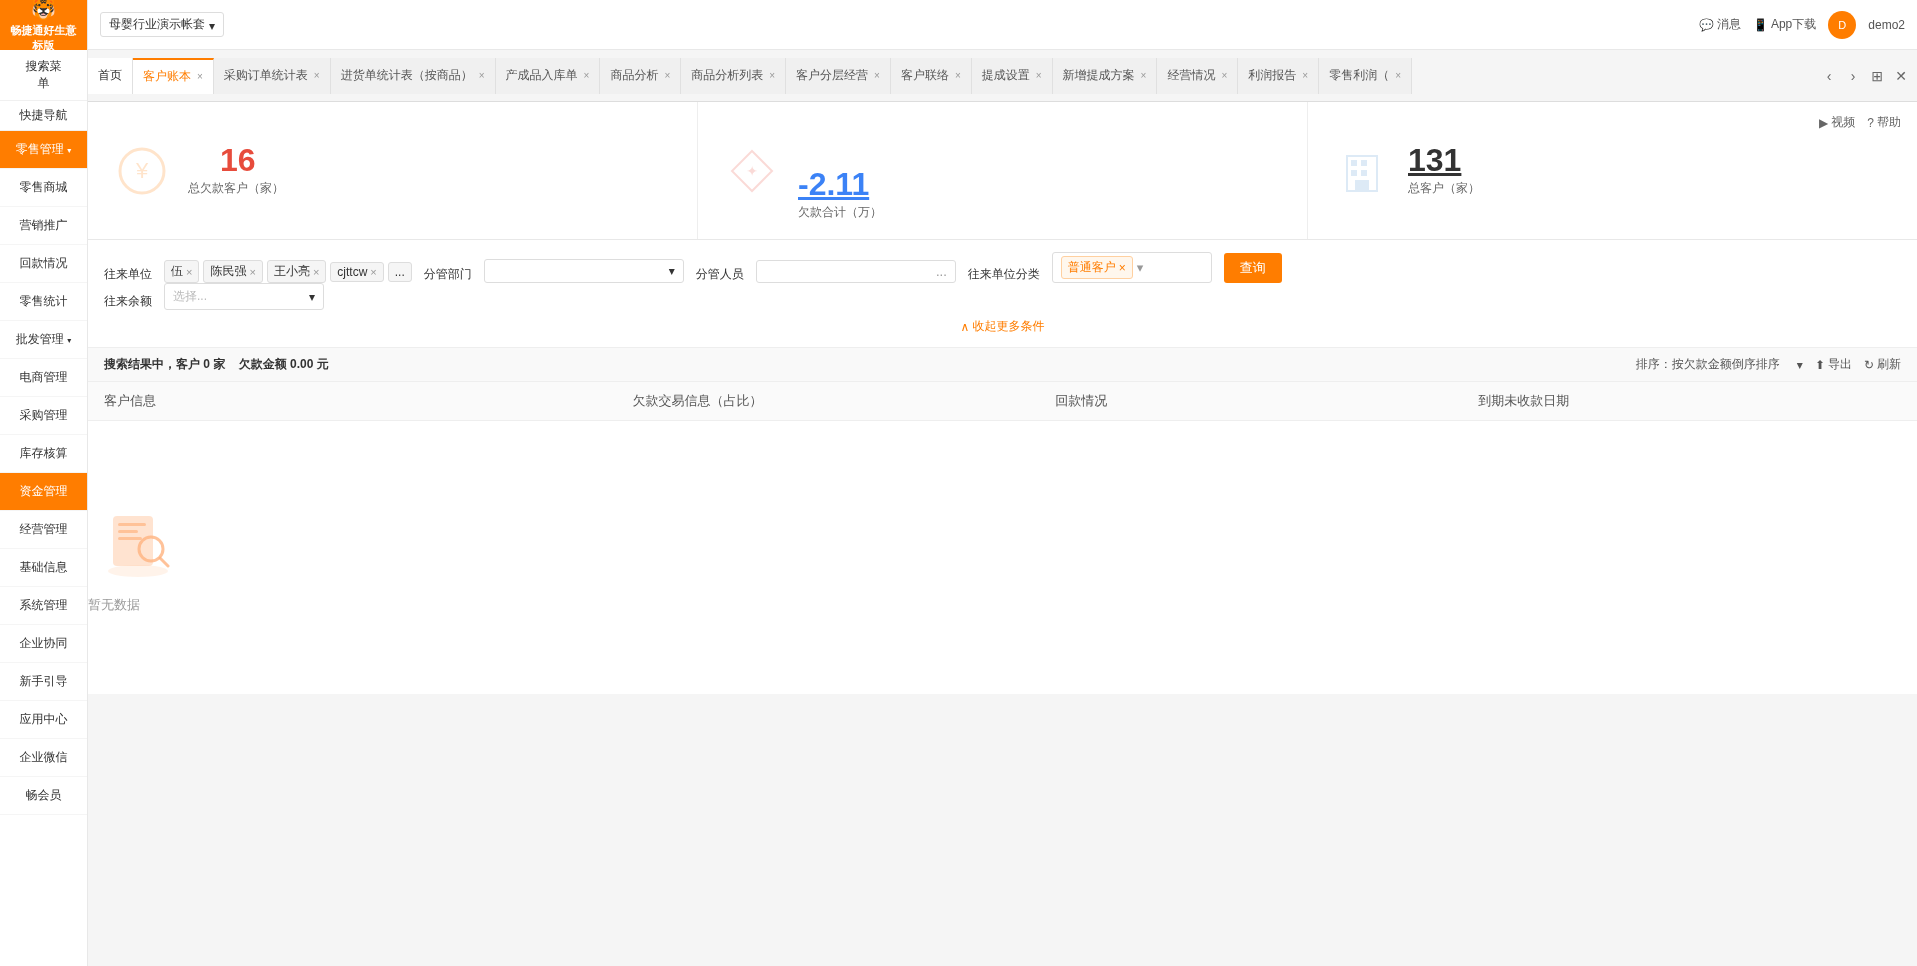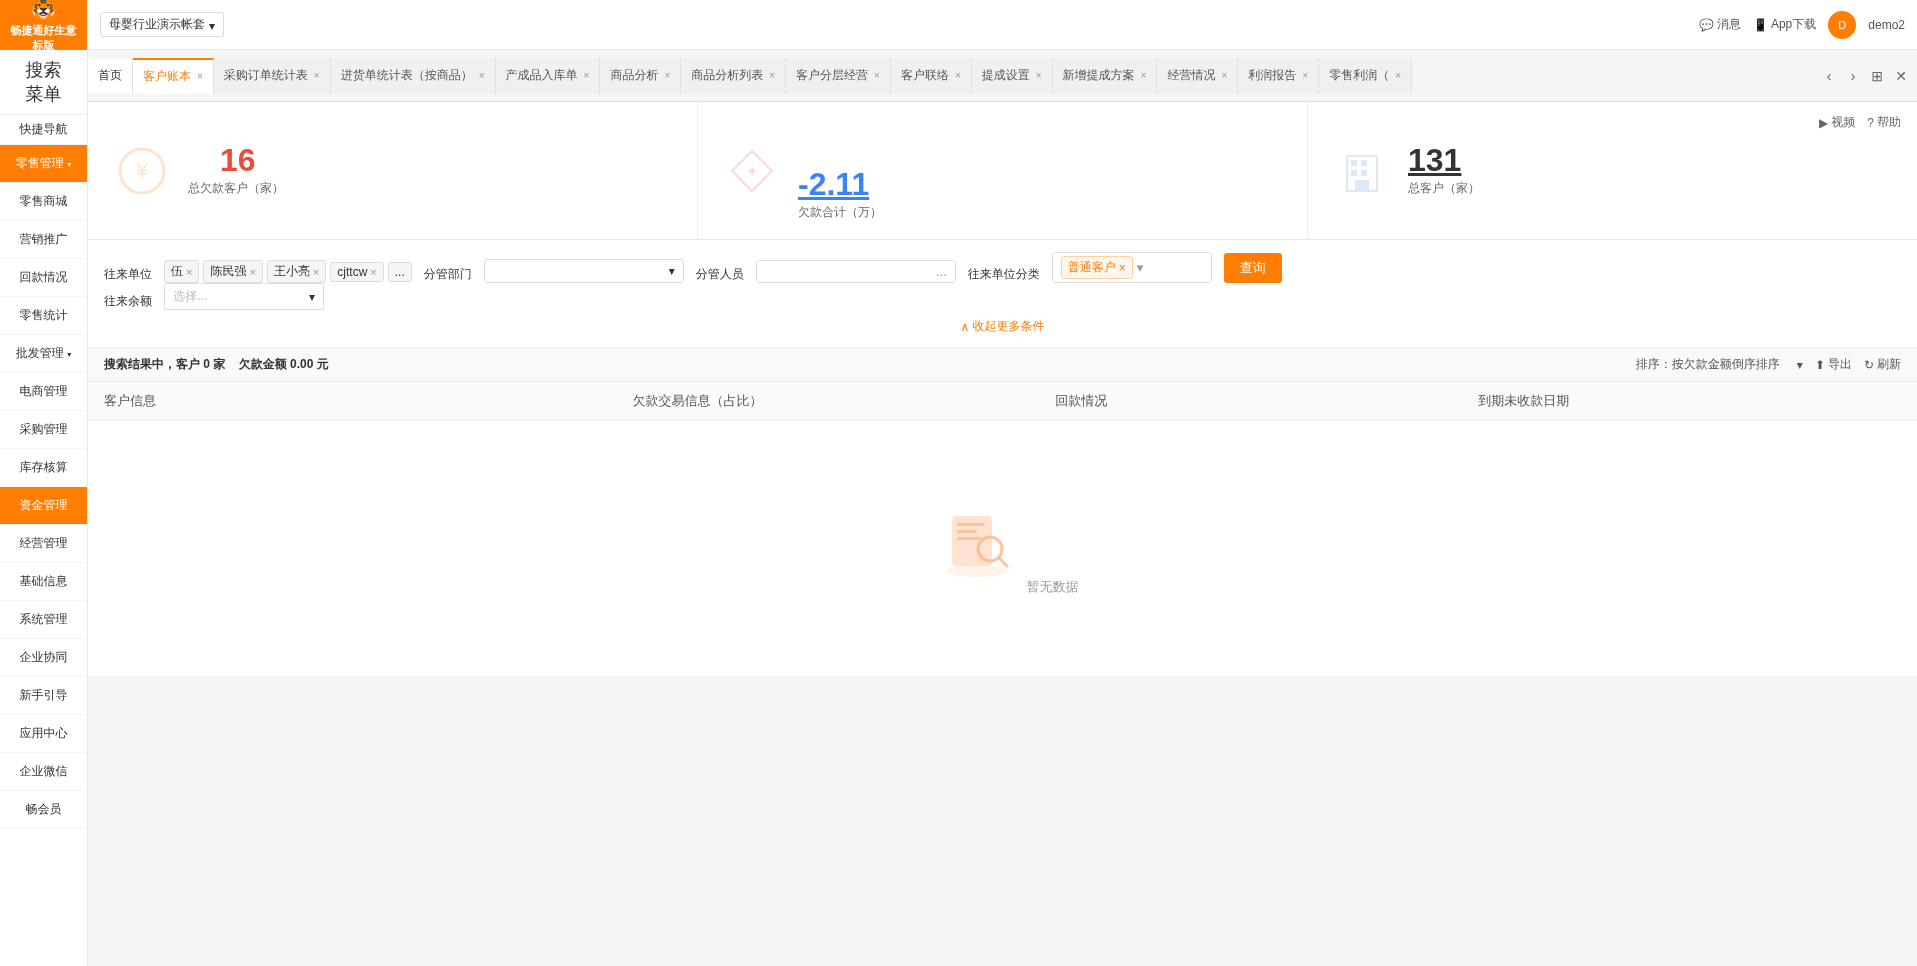--- a/index.html
+++ b/index.html
@@ -2,21 +2,21 @@
 <html><head>
   <meta charset="utf-8">
   <style>
     * { box-sizing: border-box; margin: 0; padding: 0; }
     body { font-family: 'Microsoft YaHei', Arial, sans-serif; font-size: 13px; background: #f5f5f5; display: flex; height: 966px; overflow: hidden; }
 
     
     .sidebar { width: 88px; background: #fff; display: flex; flex-direction: column; border-right: 1px solid #e8e8e8; flex-shrink: 0; }
     .sidebar-logo { background: #ff7d00; height: 50px; display: flex; align-items: center; justify-content: center; color: #fff; font-size: 11px; font-weight: bold; flex-direction: column; }
     .sidebar-logo .logo-icon { font-size: 20px; margin-bottom: 2px; }
-    .sidebar-search { padding: 8px 24px; font-size: 18px; color: #333; text-align: center; cursor: pointer; border-bottom: 1px solid #f0f0f0; }
+    .sidebar-search { padding: 8px 24px; font-size: 12px; color: #333; text-align: center; cursor: pointer; border-bottom: 1px solid #f0f0f0; }
     .sidebar-nav { padding: 6px 0; font-size: 12px; color: #333; text-align: center; cursor: pointer; border-bottom: 1px solid #f0f0f0; }
     .sidebar-item { padding: 10px 4px; font-size: 12px; color: #333; text-align: center; cursor: pointer; border-bottom: 1px solid #f5f5f5; position: relative; }
     .sidebar-item.active { background: #ff7d00; color: #fff; }
     .sidebar-item .arrow { font-size: 8px; }
 
     
     .main { flex: 1; display: flex; flex-direction: column; overflow: hidden; }
 
     
     .topbar { height: 50px; background: #fff; display: flex; align-items: center; padding: 0 12px; border-bottom: 1px solid #e8e8e8; justify-content: space-between; }
@@ -80,21 +80,21 @@
 
     
     .table-wrap { background: #fff; }
     .table-header { display: flex; padding: 10px 16px; background: #fafafa; border-bottom: 1px solid #eee; font-size: 13px; color: #555; font-weight: 500; }
     .col-info { flex: 2.5; }
     .col-debt { flex: 2; }
     .col-repay { flex: 2; }
     .col-date { flex: 2; }
 
     
-    .empty-state { display: flex; flex-direction: row; align-items: flex-end; justify-content: center; padding: 80px 0; }
+    .empty-state { display: flex; flex-direction: column; align-items: flex-start; justify-content: center; padding: 80px 0; }
     .empty-text { font-size: 13px; color: #999; }
   </style>
 </head>
 <body>
 
 <div class="sidebar">
   <div class="sidebar-logo">
     <span class="logo-icon">🐯</span>
     <span>畅捷通好生意</span>
     <span>标版</span>

